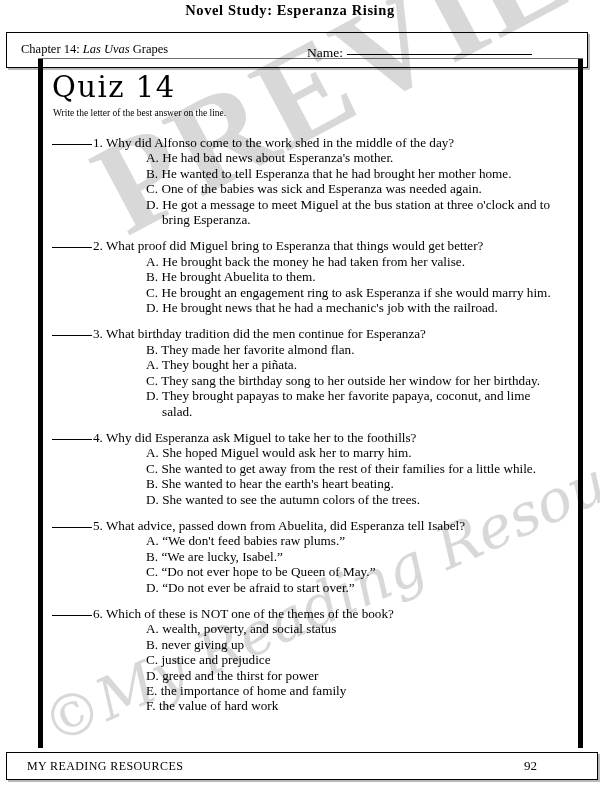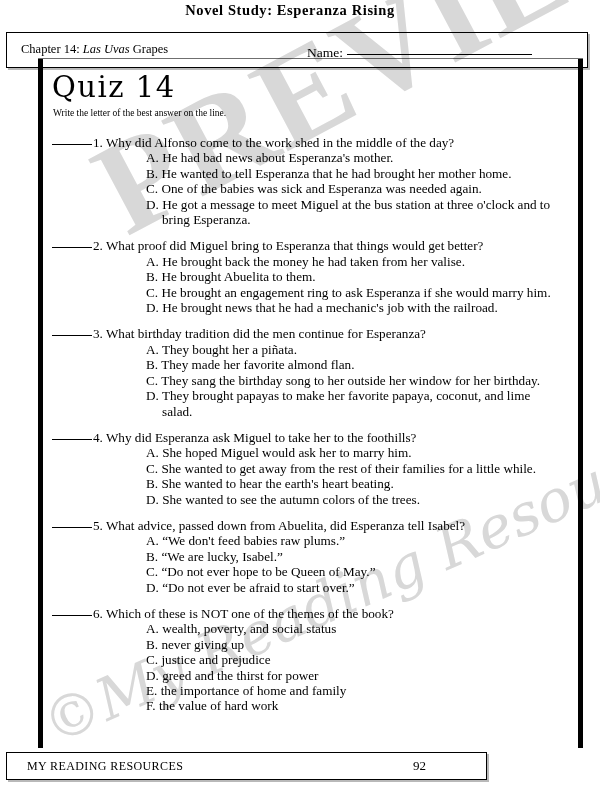--- a/index.html
+++ b/index.html
@@ -174,21 +174,21 @@
     pointer-events: none;
     z-index: 5;
     mix-blend-mode: multiply;
   }
 
   
   .footer-box {
     position: absolute;
     left: 6px;
     top: 752px;
-    width: 481px;
+    width: 592px;
     height: 28px;
     border: 1.6px solid #000;
     box-sizing: border-box;
     box-shadow: 2px 2px 0 #b9b9b9;
   }
   .footer-left {
     position: absolute;
     left: 20px;
     top: 6px;
     font-size: 12px;
@@ -239,22 +239,22 @@
       <div class="choices">
         <div class="choice"><span>A.</span> <span>He brought back the money he had taken from her valise.</span></div>
         <div class="choice"><span>B.</span> <span>He brought Abuelita to them.</span></div>
         <div class="choice"><span>C.</span> <span>He brought an engagement ring to ask Esperanza if she would marry him.</span></div>
         <div class="choice"><span>D.</span> <span>He brought news that he had a mechanic's job with the railroad.</span></div>
       </div>
     </div>
     <div class="qblock">
       <div class="qline"><span class="blank"></span><span class="qnum">3.</span><span>What birthday tradition did the men continue for Esperanza?</span></div>
       <div class="choices">
+        <div class="choice"><span>B.</span> <span>They made her favorite almond flan.</span></div>
         <div class="choice"><span>A.</span> <span>They bought her a piñata.</span></div>
-        <div class="choice"><span>B.</span> <span>They made her favorite almond flan.</span></div>
         <div class="choice"><span>C.</span> <span>They sang the birthday song to her outside her window for her birthday.</span></div>
         <div class="choice"><span>D.</span> <span>They brought papayas to make her favorite papaya, coconut, and lime</span><span class="cont">salad.</span></div>
       </div>
     </div>
     <div class="qblock">
       <div class="qline"><span class="blank"></span><span class="qnum">4.</span><span>Why did Esperanza ask Miguel to take her to the foothills?</span></div>
       <div class="choices">
         <div class="choice"><span>A.</span> <span>She hoped Miguel would ask her to marry him.</span></div>
         <div class="choice"><span>C.</span> <span>She wanted to get away from the rest of their families for a little while.</span></div>
         <div class="choice"><span>B.</span> <span>She wanted to hear the earth's heart beating.</span></div>

